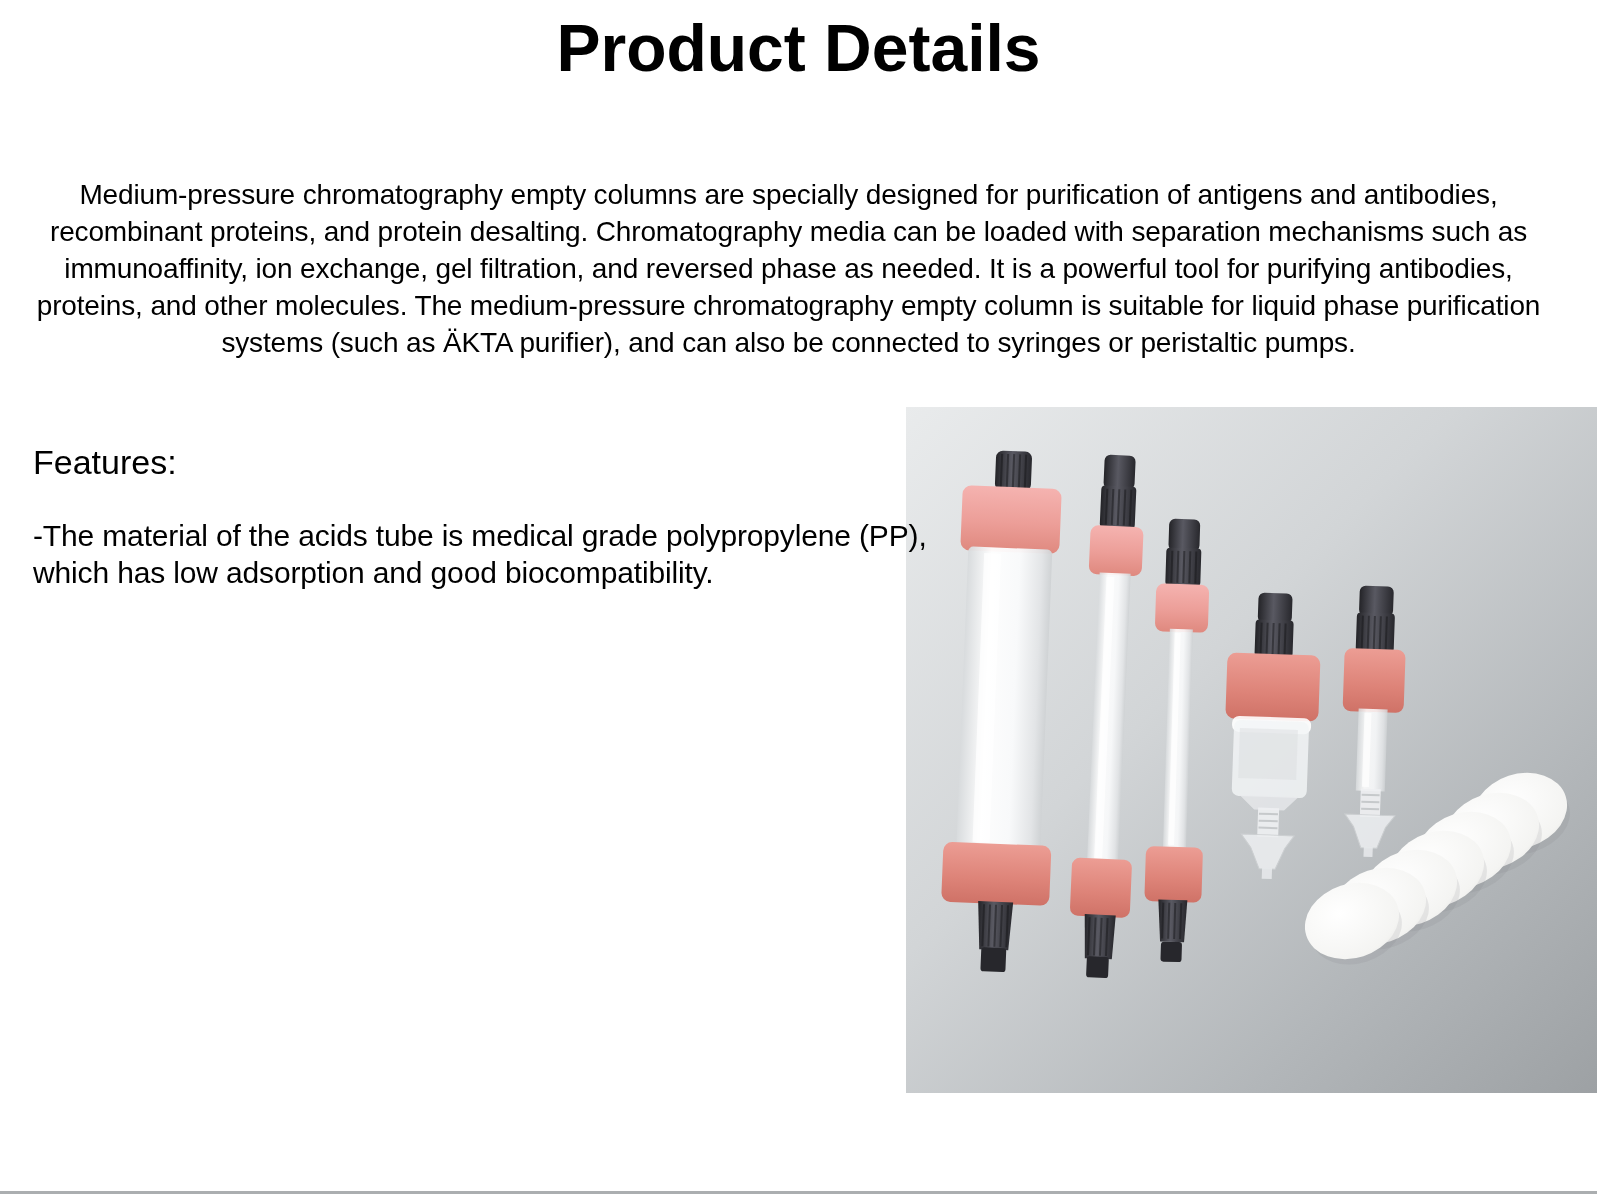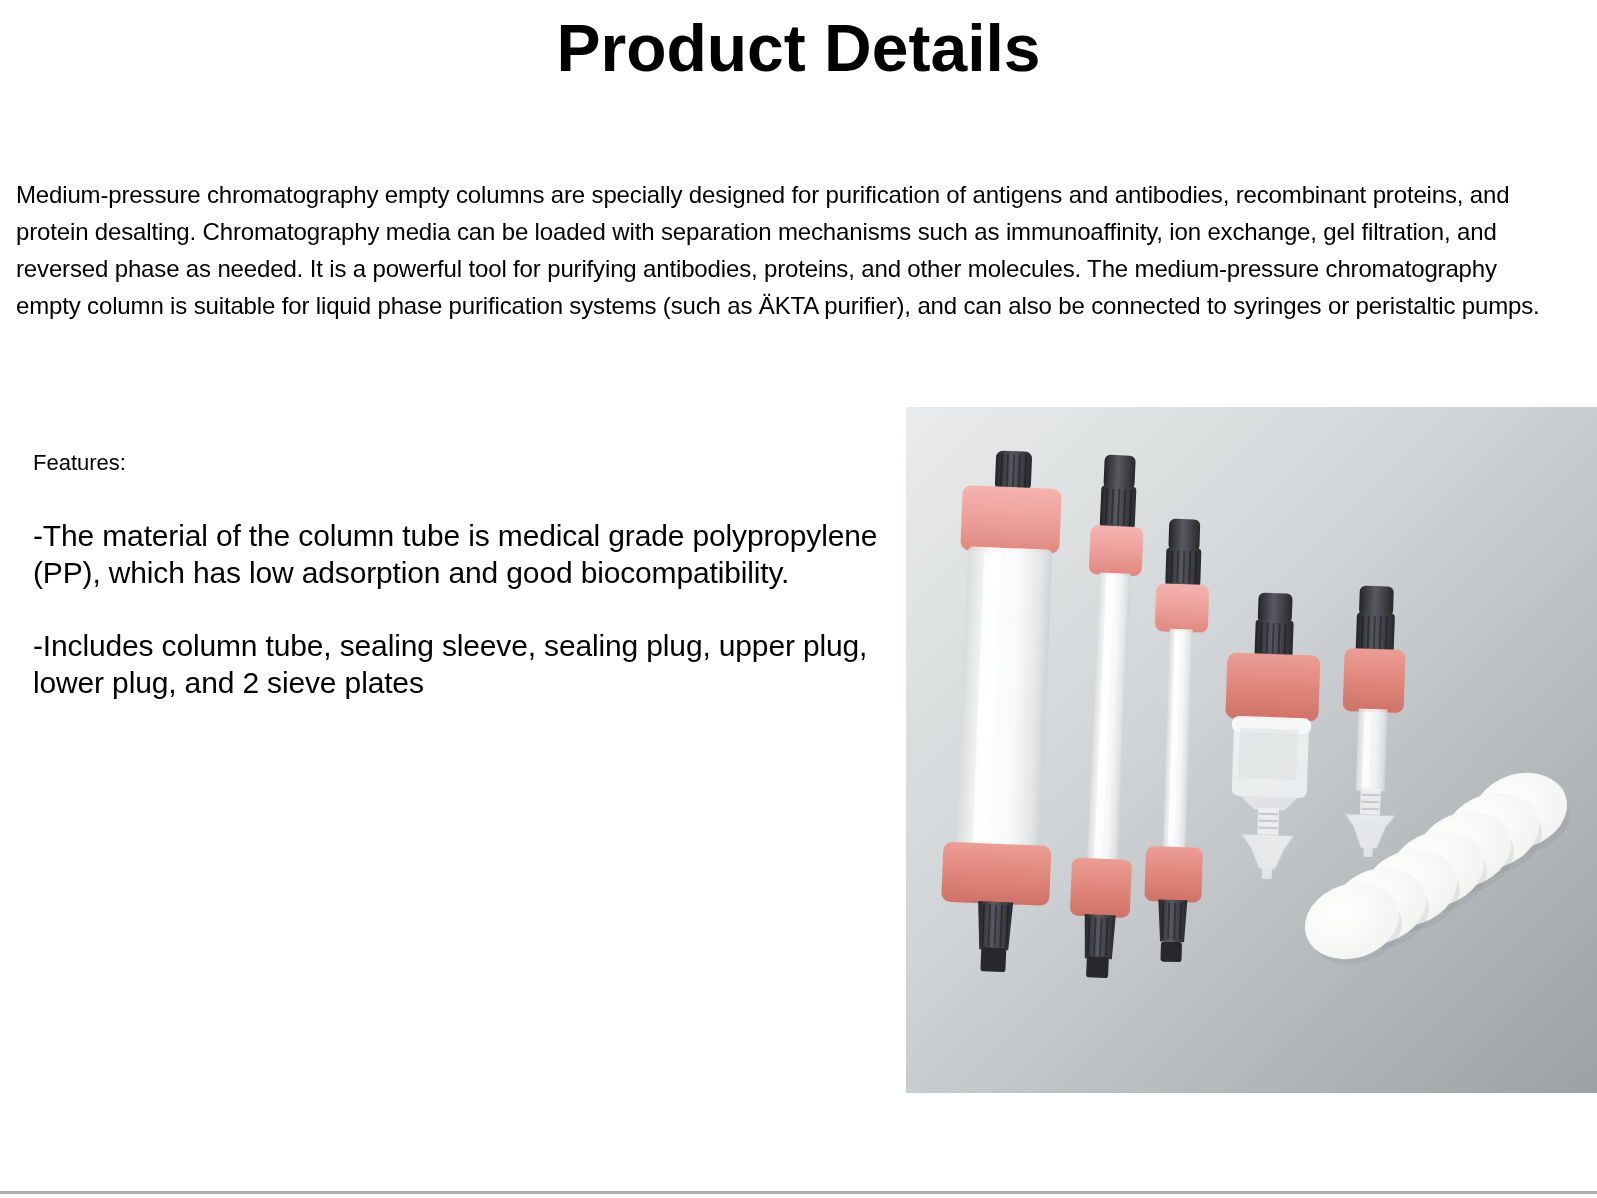--- a/index.html
+++ b/index.html
@@ -12,28 +12,28 @@
     overflow: hidden;
   }
   .page { position: absolute; inset: 0; }
   .title {
     position: absolute; top: 10px; left: 0; width: 100%;
     margin: 0; text-align: center;
     font-size: 66px; font-weight: 700; letter-spacing: 0;
   }
   .description {
     position: absolute; left: 16px; top: 176px; width: 1545px;
-    margin: 0; font-size: 24px; line-height: 37px; letter-spacing: -0.15px;
+    margin: 0; font-size: 28px; line-height: 37px; letter-spacing: -0.15px; text-align: center;
   }
   .features {
     position: absolute; left: 33px; top: 444px; width: 900px;
     z-index: 2;
   }
   .features-heading {
-    font-size: 22px; line-height: 37px; margin: 0 0 36px 0;
+    font-size: 34px; line-height: 37px; margin: 0 0 36px 0;
   }
   .feature-item {
     font-size: 30px; line-height: 37px; margin: 0 0 36px 0;
     letter-spacing: -0.15px;
   }
   .photo {
     position: absolute; left: 906px; top: 407px;
     width: 691px; height: 686px; margin: 0; z-index: 1;
   }
   .photo svg { display: block; }
@@ -47,22 +47,21 @@
 
 <div class="page">
 
   <h1 class="title">Product Details</h1>
 
   <p class="description">Medium-pressure chromatography empty columns are specially designed for purification of antigens and antibodies, recombinant proteins, and protein desalting. Chromatography media can be loaded with separation mechanisms such as immunoaffinity, ion exchange, gel filtration, and reversed phase as needed. It is a powerful tool for purifying antibodies, proteins, and other molecules. The medium-pressure chromatography empty column is suitable for liquid phase purification systems (such as ÄKTA purifier), and can also be connected to syringes or peristaltic pumps.</p>
 
   <div class="features">
     <div class="features-heading">Features:</div>
     <div class="features-list">
-        <div class="feature-item">-The material of the column tube is medical grade polypropylene (PP), which has low adsorption and good biocompatibility.</div>
-        <div class="feature-item">-Includes column tube, sealing sleeve, sealing plug, upper plug, lower plug, and 2 sieve plates</div>
+        <div class="feature-item">-The material of the acids tube is medical grade polypropylene (PP), which has low adsorption and good biocompatibility.</div>
       </div>
   </div>
 
   <figure class="photo" role="img" aria-label="Five medium-pressure chromatography empty columns of different sizes with pink sealing sleeves and black plugs, plus a stack of seven white sieve plates on a gray background">
     <svg width="691" height="686" viewBox="0 0 691 686" xmlns="http://www.w3.org/2000/svg">
       <defs>
         <linearGradient id="bgG" x1="0" y1="0" x2="1" y2="1">
           <stop offset="0" stop-color="#e9ebec"></stop>
           <stop offset="0.4" stop-color="#d2d5d7"></stop>
           <stop offset="0.75" stop-color="#b2b6b9"></stop>

